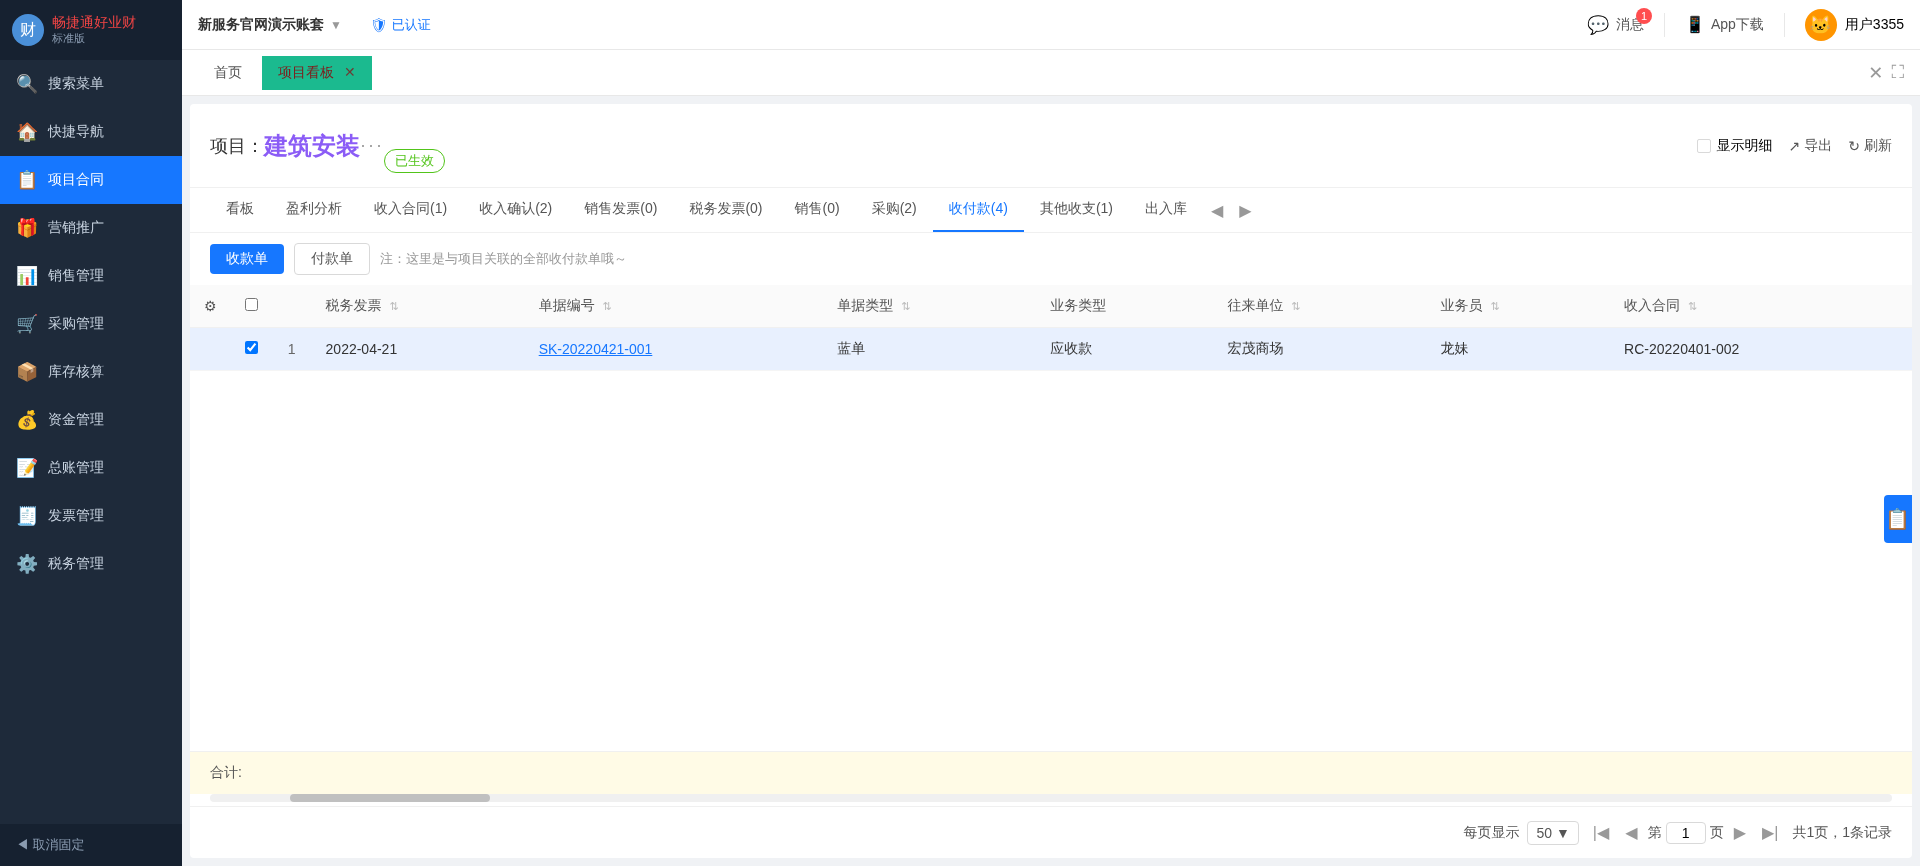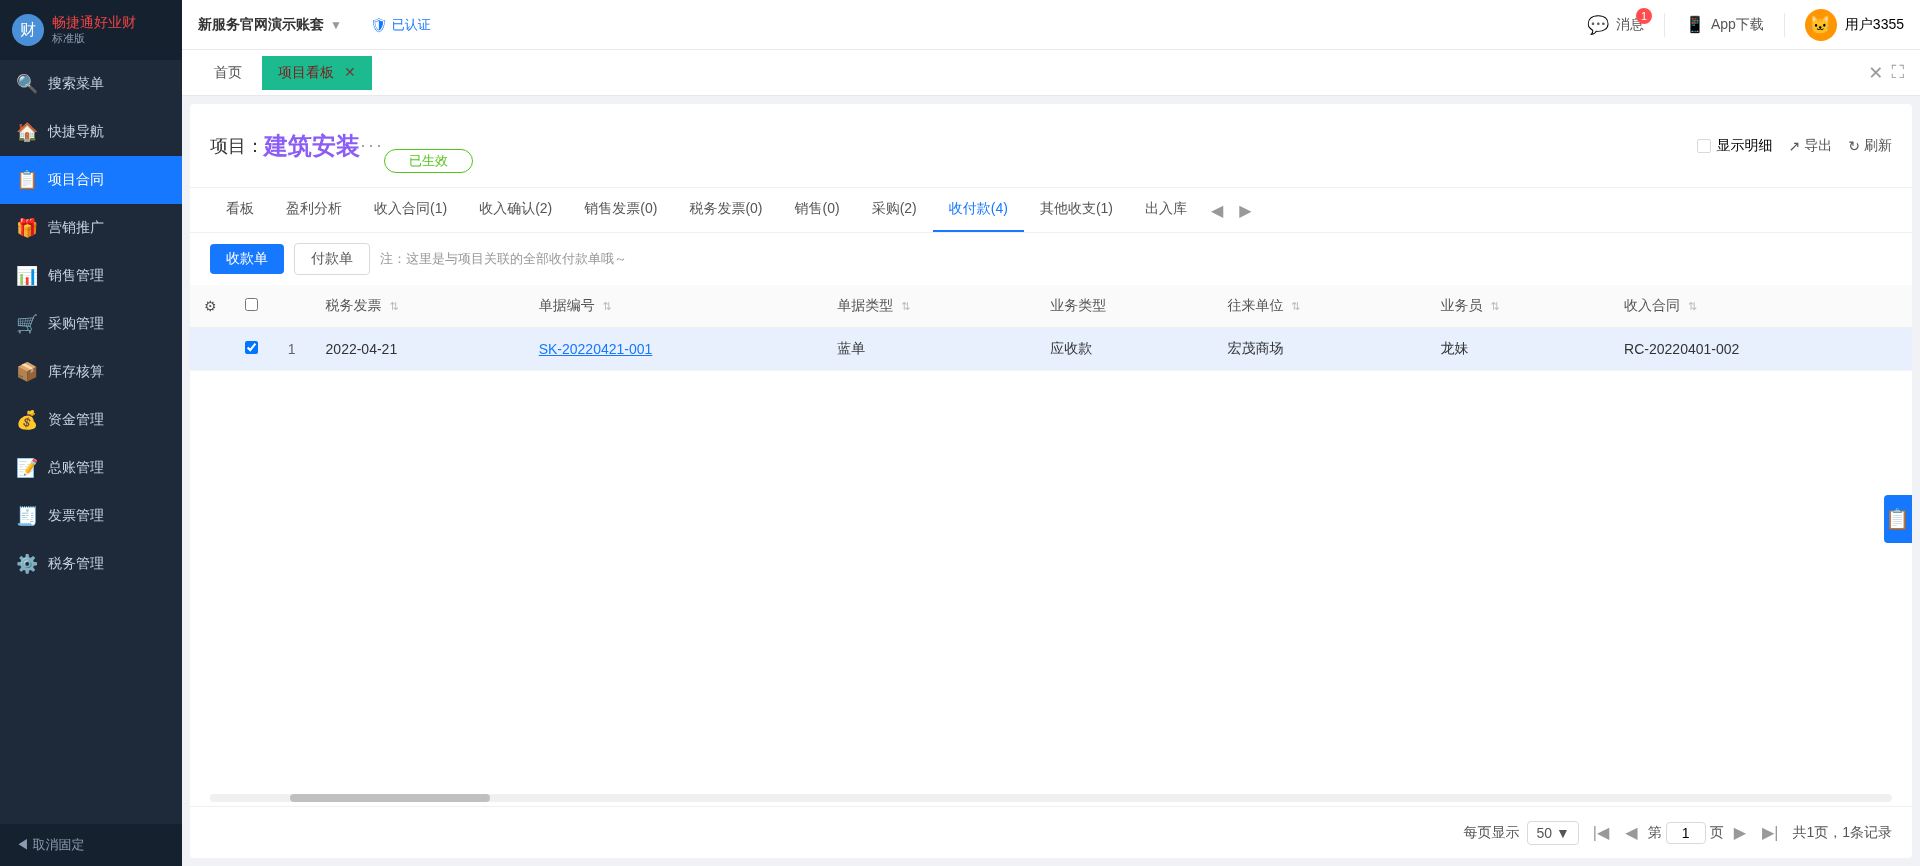--- a/index.html
+++ b/index.html
@@ -203,21 +203,21 @@
     }
     .project-more {
       color: #999;
       cursor: pointer;
       font-size: 18px;
       letter-spacing: 2px;
     }
     .status-badge {
       border: 1px solid #52c41a;
       color: #52c41a;
-      padding: 2px 24px;
+      padding: 2px 10px;
       border-radius: 12px;
       font-size: 13px;
       margin-top: 31px;
     }
     .project-actions {
       margin-left: auto;
       display: flex;
       align-items: center;
       gap: 16px;
     }
@@ -669,20 +669,23 @@
               <span>龙妹</span>
             </td>
             <td>
               <span>RC-20220401-002</span>
             </td>
           </tr>
         </tbody>
       </table>
     </div>
 
+    <div class="table-footer">
+      <span>合计:</span>
+    </div>
 
     <div class="h-scrollbar">
       <div class="h-scrollbar-thumb"></div>
     </div>
 
     <div class="pagination">
       <span>每页显示</span>
       <div class="page-size-box">
         <span>50</span>
         <span>▼</span>

